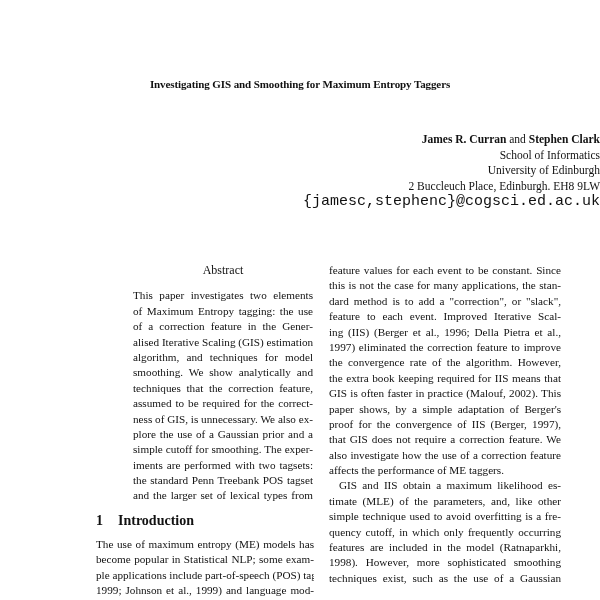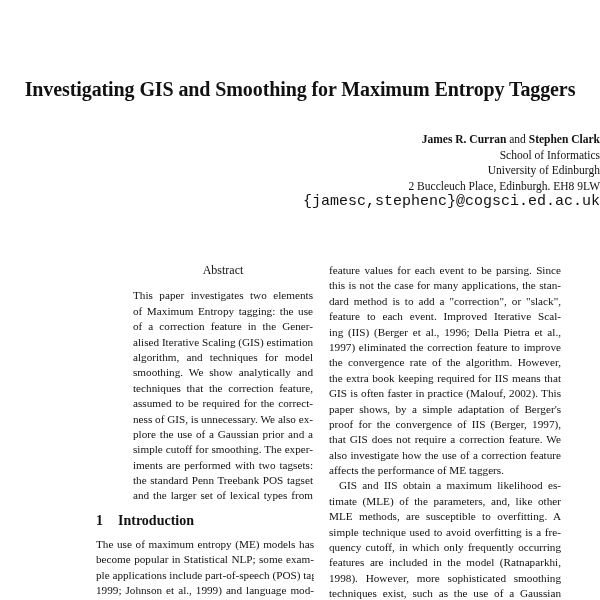--- a/index.html
+++ b/index.html
@@ -1,17 +1,17 @@
 <!DOCTYPE html>
 <html><head>
 <meta charset="utf-8">
 <style>
   html, body { margin: 0; padding: 0; background: #ffffff; }
   body { width: 600px; height: 600px; overflow: hidden; position: relative; font-family: "Liberation Serif", "DejaVu Serif", serif; color: #111; }
-  .title { position: absolute; top: 78px; left: 0; width: 600px; text-align: center; font-weight: bold; font-size: 20px; letter-spacing: -0.1px; }
+  .title { position: absolute; top: 78px; left: 0; width: 600px; text-align: center; font-weight: bold; font-size: 11px; letter-spacing: -0.1px; }
   .authors { position: absolute; top: 132px; left: 0; width: 600px; text-align: right; font-size: 11.5px; line-height: 15.5px; }
   .authors .names { font-weight: bold; }
   .authors .names .and { font-weight: normal; }
   .authors .email { font-family: "Liberation Mono", "DejaVu Sans Mono", monospace; font-size: 15px; }
   .col { position: absolute; top: 263px; font-size: 11.2px; line-height: 15.4px; text-align: justify; }
   .col-left { left: 133px; width: 180px; }
   .col-right { left: 329px; width: 232px; }
   .abs-heading { text-align: center; font-weight: normal; font-size: 12px; margin: 0 0 10px 0; }
   .line { display: block; white-space: nowrap; text-align: justify; text-align-last: justify; height: 15.4px; overflow: hidden; }
   .line.last { text-align-last: left; }
@@ -63,39 +63,38 @@
 
 <div class="intro">
   <span class="line">The use of maximum entropy (ME) models has</span>
   <span class="line">become popular in Statistical NLP; some exam-</span>
   <span class="line">ple applications include part-of-speech (POS) tag-</span>
   <span class="line">1999; Johnson et al., 1999) and language mod-</span>
 </div>
 
 <div class="col col-right">
   <div>
-    <span class="line">feature values for each event to be parsing. Since</span>
+    <span class="line">feature values for each event to be constant. Since</span>
     <span class="line">this is not the case for many applications, the stan-</span>
     <span class="line">dard method is to add a "correction", or "slack",</span>
     <span class="line">feature to each event. Improved Iterative Scal-</span>
     <span class="line">ing (IIS) (Berger et al., 1996; Della Pietra et al.,</span>
     <span class="line">1997) eliminated the correction feature to improve</span>
     <span class="line">the convergence rate of the algorithm. However,</span>
     <span class="line">the extra book keeping required for IIS means that</span>
     <span class="line">GIS is often faster in practice (Malouf, 2002). This</span>
     <span class="line">paper shows, by a simple adaptation of Berger's</span>
     <span class="line">proof for the convergence of IIS (Berger, 1997),</span>
     <span class="line">that GIS does not require a correction feature. We</span>
     <span class="line">also investigate how the use of a correction feature</span>
     <span class="line last">affects the performance of ME taggers.</span>
   </div>
   <div>
     <span class="line indent">GIS and IIS obtain a maximum likelihood es-</span>
     <span class="line">timate (MLE) of the parameters, and, like other</span>
-    <span class="line">MLE methods, are susceptible to overfitting. A</span>
     <span class="line">simple technique used to avoid overfitting is a fre-</span>
     <span class="line">quency cutoff, in which only frequently occurring</span>
     <span class="line">features are included in the model (Ratnaparkhi,</span>
     <span class="line">1998). However, more sophisticated smoothing</span>
     <span class="line">techniques exist, such as the use of a Gaussian</span>
 
   </div>
 </div>
 
 </body></html>

